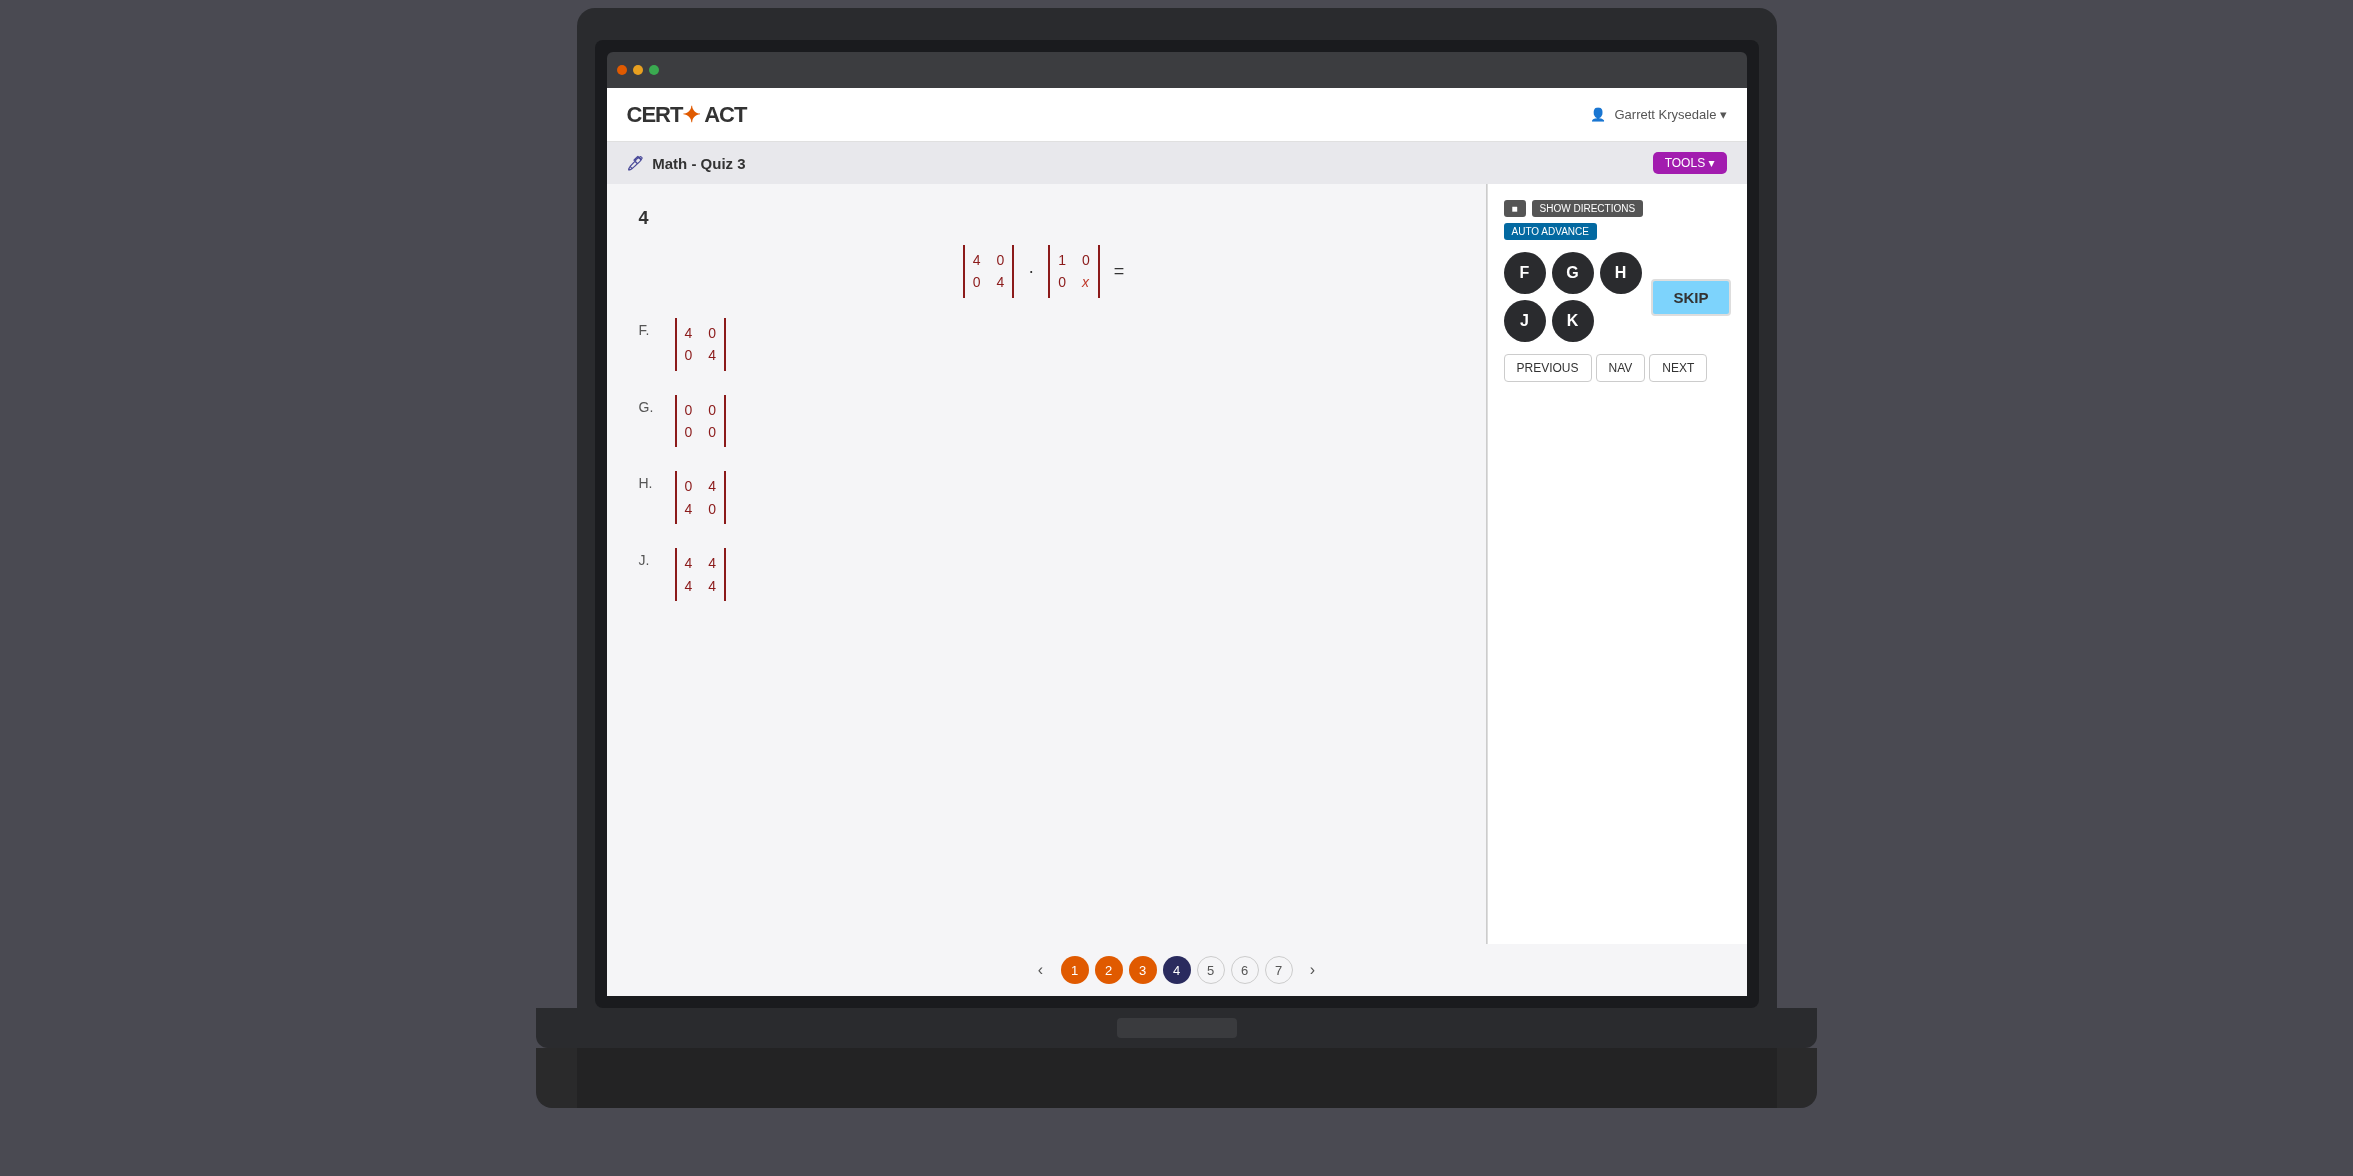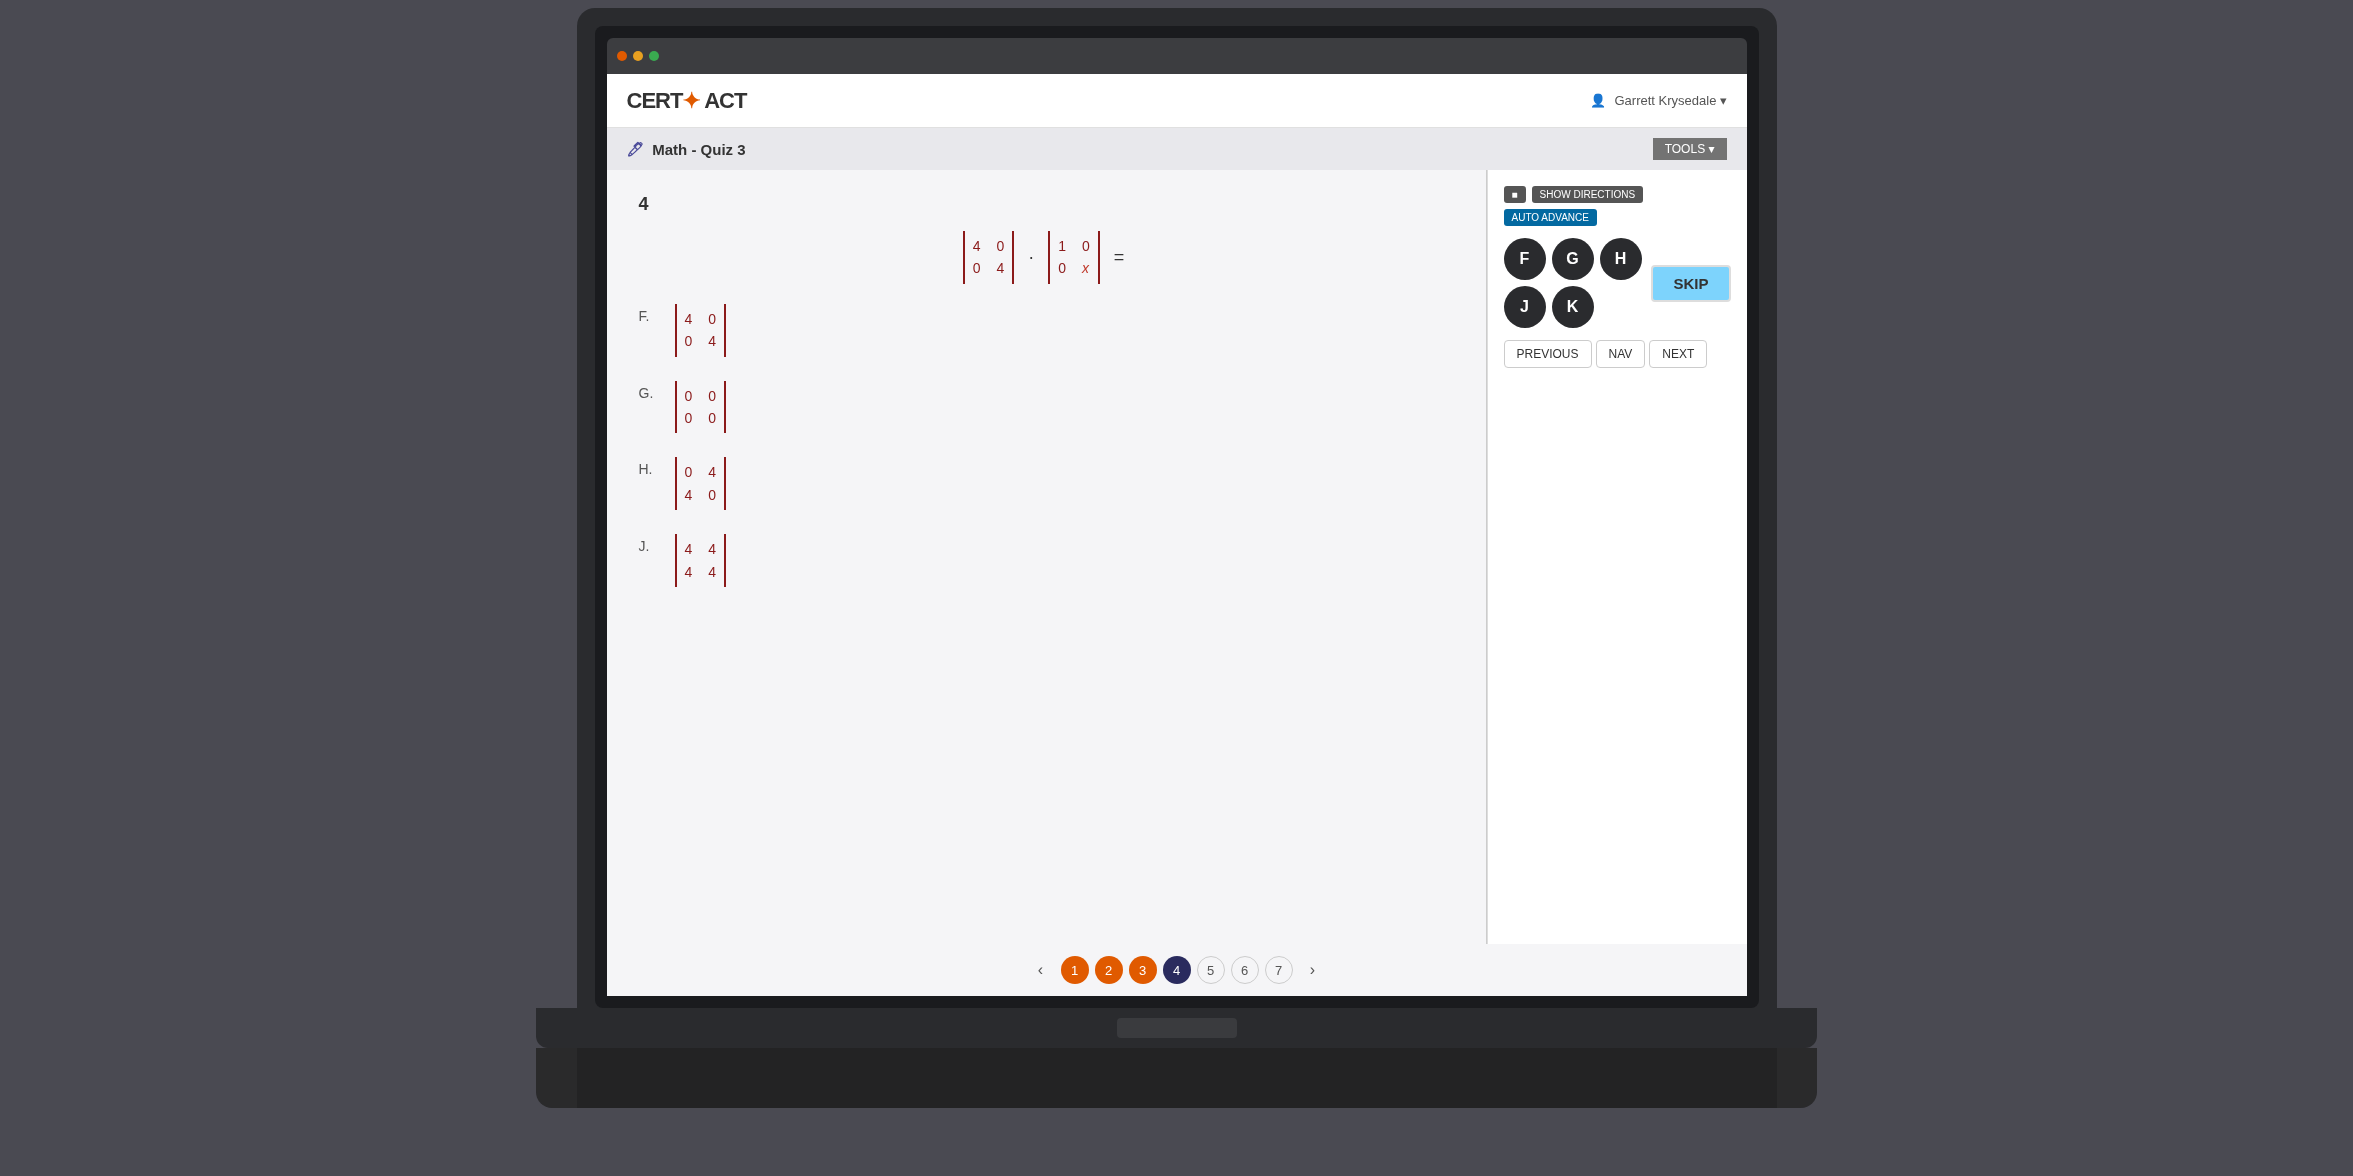--- a/index.html
+++ b/index.html
@@ -16,21 +16,21 @@
 
     
     .laptop-outer {
       width: 1200px;
       height: 1100px;
       background: #2a2b2e;
       border-radius: 18px 18px 0 0;
       display: flex;
       flex-direction: column;
       align-items: center;
-      padding: 18px 18px 0 18px;
+      padding: 32px 18px 0 18px;
       position: relative;
       top: -30px;
     }
 
     
     .screen-bezel {
       width: 100%;
       flex: 1;
       background: #1a1b1e;
       border-radius: 8px;
@@ -138,26 +138,26 @@
       align-items: center;
       gap: 8px;
     }
 
     .quiz-icon {
       color: #4a4a99;
       font-size: 14px;
     }
 
     .tools-btn {
-      background: #737373;
+      background: #a21caf;
       color: #fff;
       border: none;
       padding: 4px 12px;
       font-size: 12px;
-      border-radius: 0;
+      border-radius: 5px;
       cursor: pointer;
     }
 
     
     .quiz-main {
       display: flex;
       flex: 1;
       overflow: hidden;
     }
 

